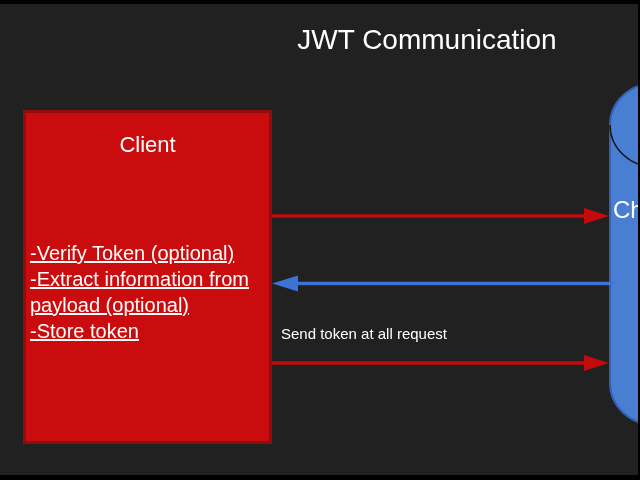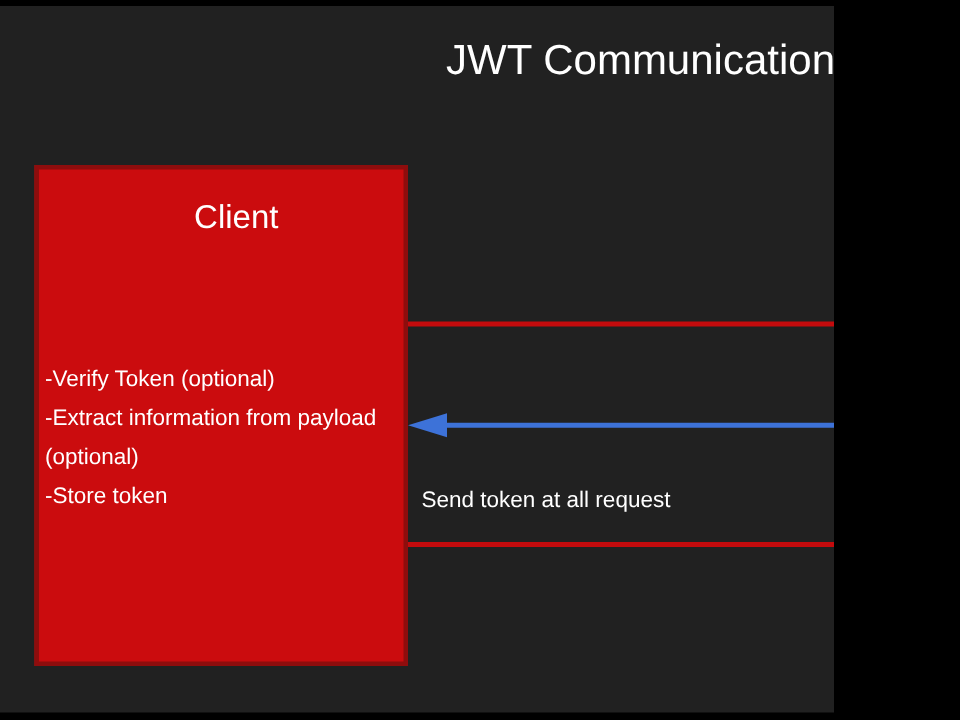--- a/index.html
+++ b/index.html
@@ -2,21 +2,21 @@
 <html><head>
 <meta charset="utf-8">
 <style>
   html, body {
     margin: 0; padding: 0;
     background: #000;
     font-family: "Liberation Sans", sans-serif;
   }
   .slide {
     position: relative;
-    width: 556px; height: 480px;
+    width: 638px; height: 480px;
     background: #212121;
     overflow: hidden;
     color: #ffffff;
   }
   .letterbox {
     position: absolute; left: 0; width: 640px;
     background: #000000;
   }
   .letterbox.top { top: 0; height: 4px; }
   .letterbox.bottom { bottom: 0; height: 5px; }
@@ -40,29 +40,29 @@
     box-sizing: border-box;
   }
   .client-label {
     position: absolute;
     left: 23px; top: 132px;
     width: 249px;
     text-align: center;
     font-size: 22px;
     line-height: 26px;
     color: #ffffff;
-    padding-left: 10px;
   }
   .client-notes {
     position: absolute;
     left: 30px; top: 240px;
     width: 246px;
-    font-size: 15px;
+    font-size: 20px;
     line-height: 26px;
     color: #ffffff;
+    text-decoration: underline;
   }
 
   .diagram-svg {
     position: absolute;
     left: 0; top: 0;
     width: 640px; height: 480px;
   }
 
   .arrow-label {
     position: absolute;

